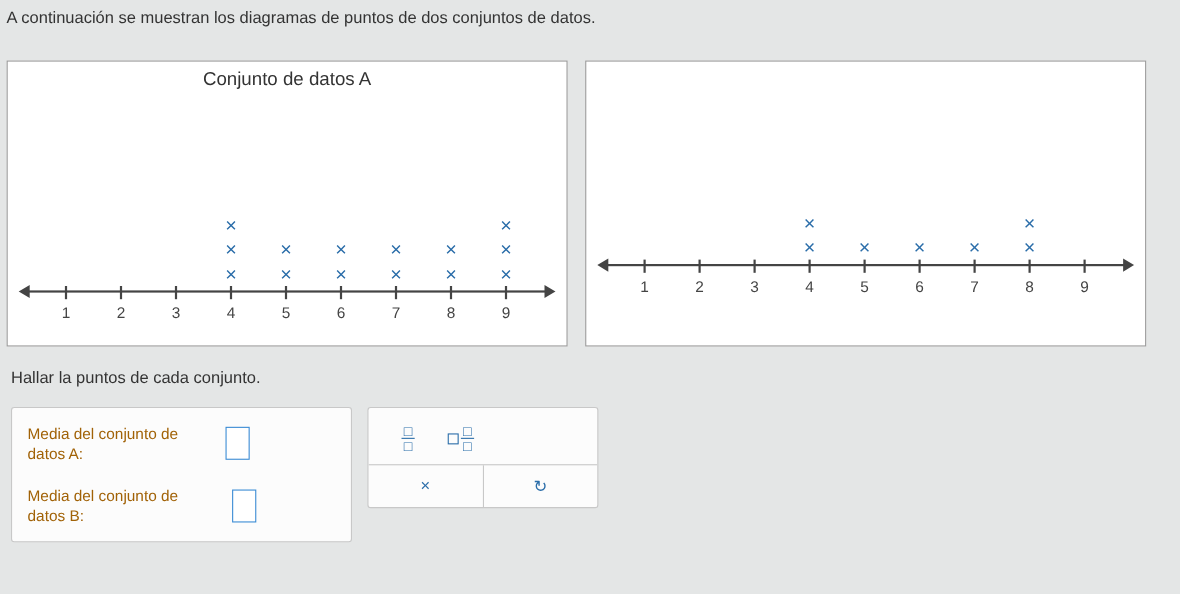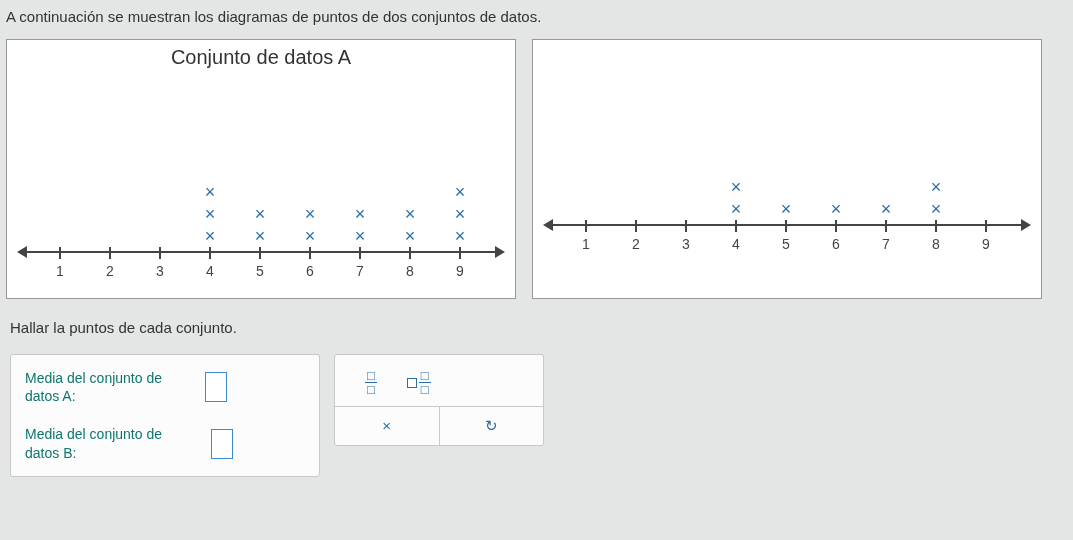--- a/index.html
+++ b/index.html
@@ -6,37 +6,37 @@
   body {
     font-family: Verdana, Arial, sans-serif;
     background: #e4e6e6;
     width: 1073px;
     height: 540px;
     padding: 8px 6px;
     color: #333;
     font-size: 14px;
     overflow: hidden;
   }
-  .prompt { margin-bottom: 14px; font-size: 15px; color: #333; }
+  .prompt { margin-bottom: 30px; font-size: 15px; color: #333; }
   .plots {
     display: flex;
     gap: 16px;
     margin-bottom: 20px;
   }
   .plot-card {
     width: 510px;
     height: 260px;
     background: #fff;
     border: 1px solid #999;
     position: relative;
     padding: 6px 8px 4px 8px;
   }
   .plot-title {
     text-align: center;
-    font-size: 20px;
+    font-size: 17px;
     color: #333;
     margin-bottom: 4px;
   }
   .plot-area {
     position: relative;
     width: 100%;
     height: 210px;
   }
   .axis {
     position: absolute;
@@ -82,21 +82,21 @@
   .bottom-row { display: flex; gap: 14px; align-items:flex-start; padding-left:4px;}
   .answers-card {
     width: 310px;
     background: #fcfcfc;
     border: 1px solid #c8c8c8;
     border-radius: 3px;
     padding: 14px 14px;
   }
   .ans-row { display:flex; align-items:center; gap:10px; margin-bottom: 20px;}
   .ans-row:last-child { margin-bottom:0;gap:16px;}
-  .ans-label { font-size:14px; color:#0f766e; line-height:1.3; width: 170px;}
+  .ans-label { font-size:14px; color:#a16207; line-height:1.3; width: 170px;}
   .ans-input {
     width: 22px; height: 30px;
     border: 1px solid #3a8bd4;
     background: #fff;
   }
   .tools-card {
     width: 210px;
     border:1px solid #c8c8c8;
     border-radius:3px;
     background:#fcfcfc;

